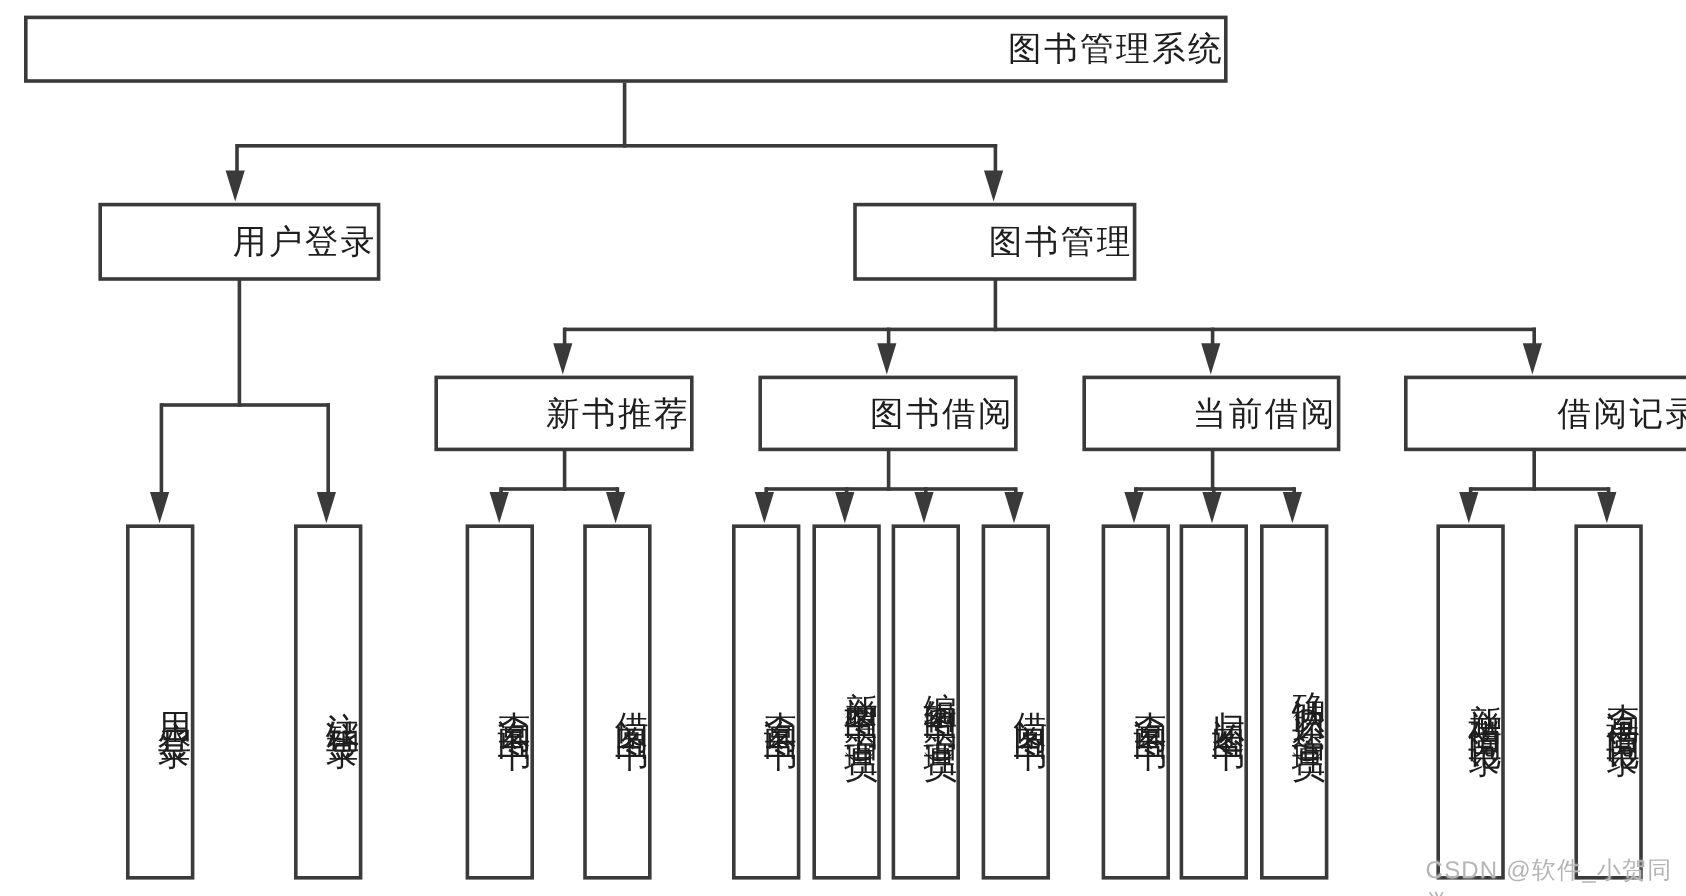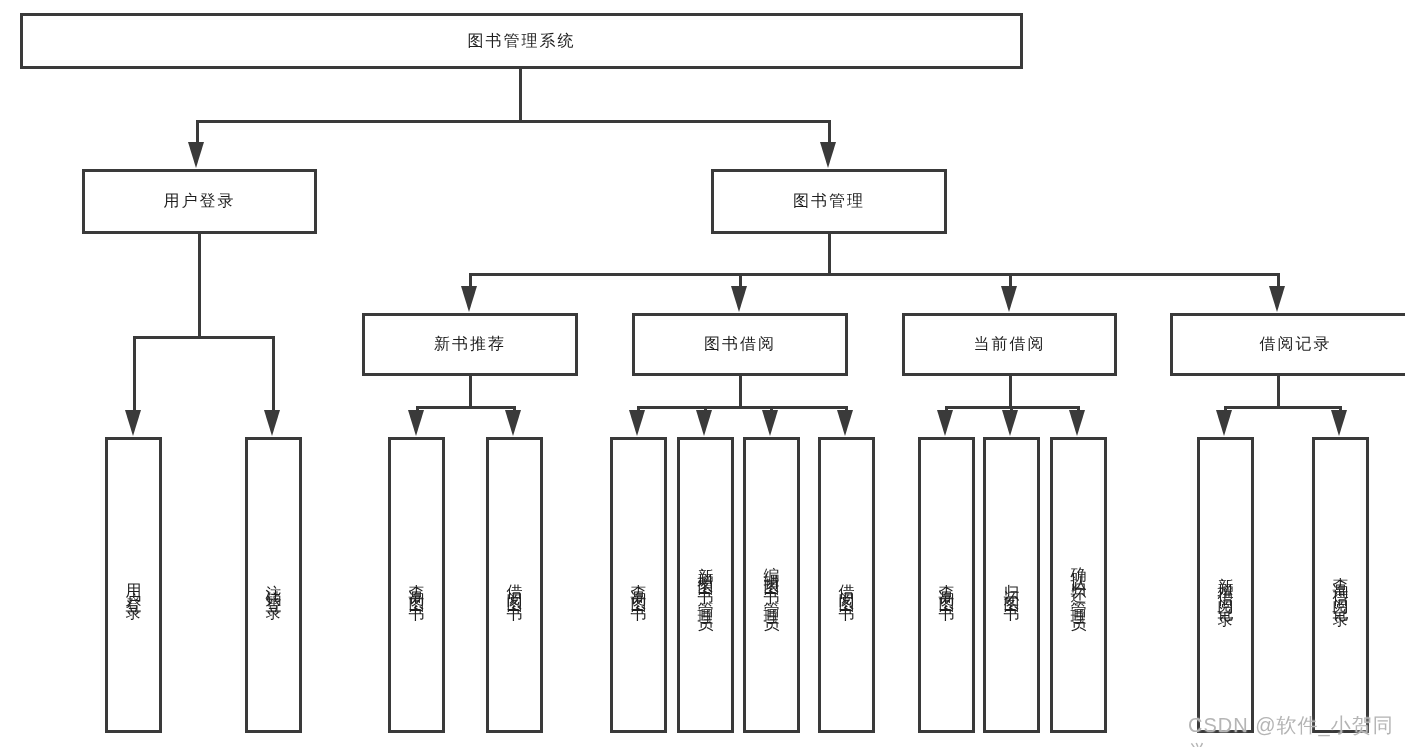--- a/index.html
+++ b/index.html
@@ -2,22 +2,22 @@
 <html><head>
 <meta charset="utf-8">
 <style>
   html,body{margin:0;padding:0;background:#ffffff;}
   #canvas{
     position:relative;width:1405px;height:747px;background:#ffffff;overflow:hidden;
     font-family:"Liberation Sans",sans-serif;
   }
   .box{
     position:absolute;box-sizing:border-box;background:#ffffff;
-    border:3px solid #3a3a3a;display:flex;align-items:center;justify-content:center;
-    color:#1e1e1e;font-size:16px;letter-spacing:2px;white-space:nowrap;
+    border:3px solid #3a3a3a;display:flex;align-items:center;justify-content:flex-end;
+    color:#1e1e1e;font-size:28px;letter-spacing:2px;white-space:nowrap;
   }
   .box .label{display:block;}
   .box.leaf{width:57px;height:296px;top:437px;}
   .box.leaf .label{
     writing-mode:vertical-rl;text-orientation:mixed;
     letter-spacing:7px;line-height:1;white-space:pre;
   }
   .hl{position:absolute;height:3px;background:#3a3a3a;}
   .vl{position:absolute;width:3px;background:#3a3a3a;}
   .ah{

